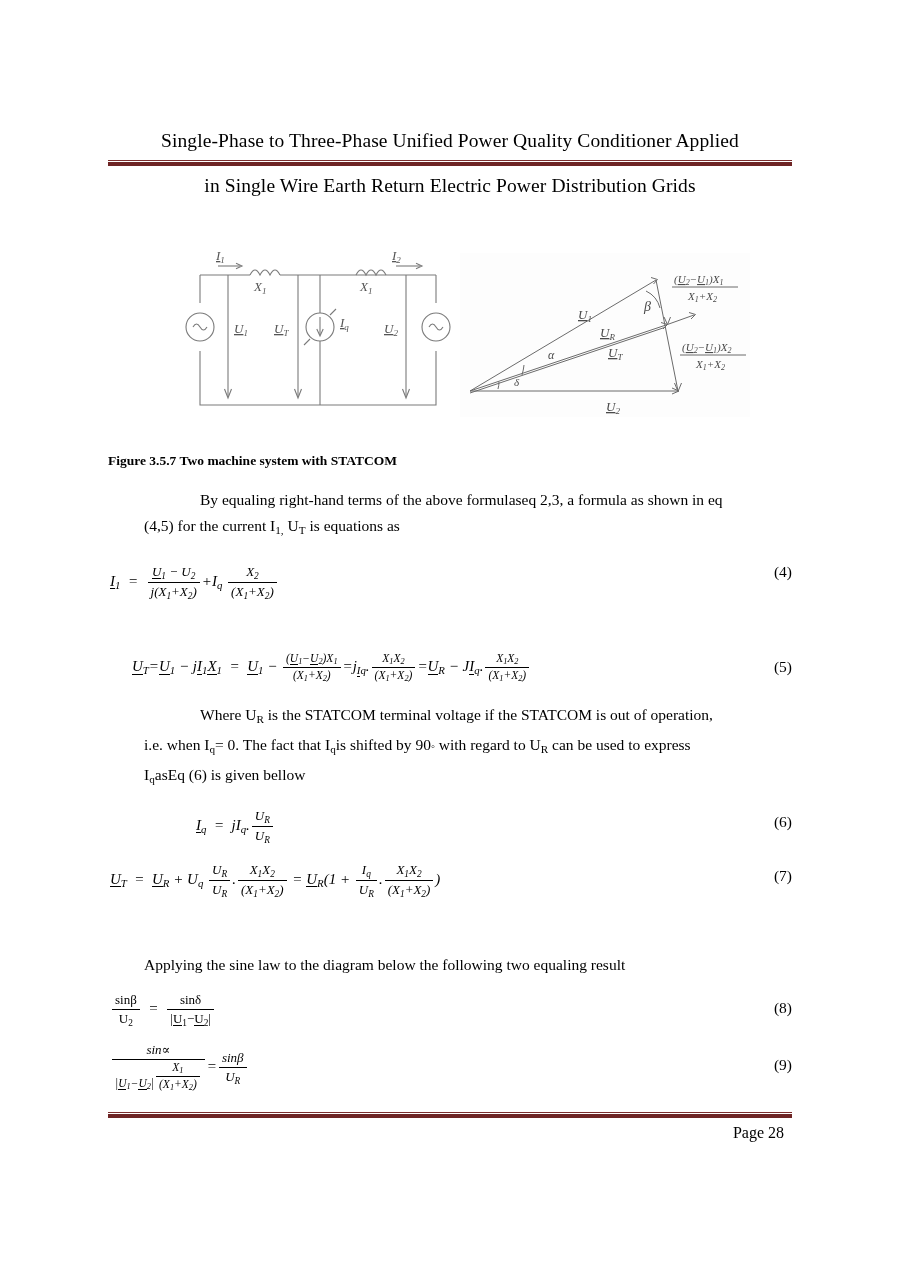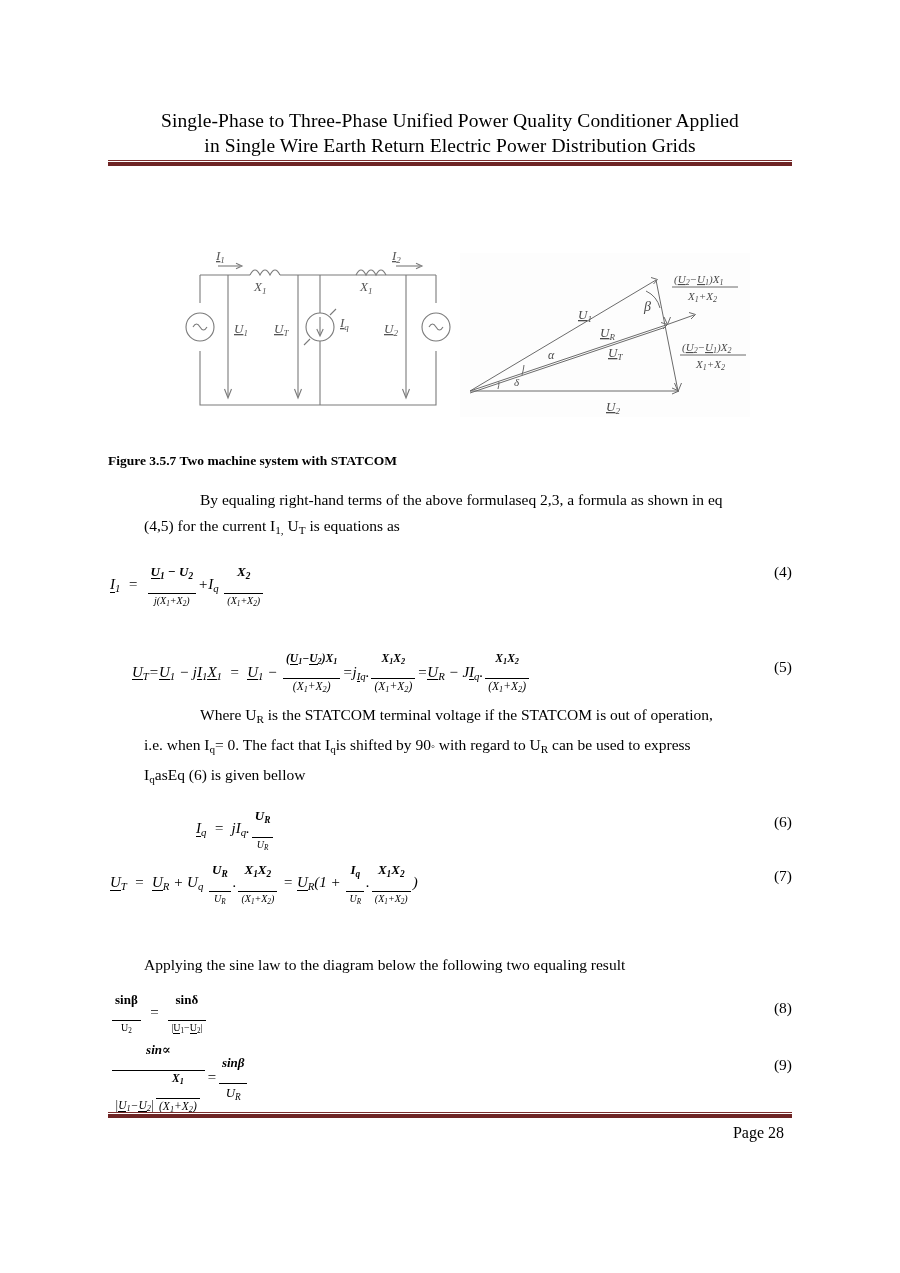--- a/index.html
+++ b/index.html
@@ -22,20 +22,21 @@
     position: absolute;
     left: 108px;
     top: 108px;
     width: 684px;
     text-align: center;
   }
   .header-title {
     font-size: 19.5px;
     line-height: 25px;
     letter-spacing: 0.1px;
+    margin-top: 20px;
   }
   .rule-double {
     position: absolute;
     left: 108px;
     width: 684px;
     height: 7px;
   }
   .rule-double .thin {
     height: 1px;
     background: #7b2e2e;
@@ -105,29 +106,28 @@
     white-space: nowrap;
   }
   .frac {
     display: inline-block;
     vertical-align: middle;
     text-align: center;
     margin: 0 2px;
   }
   .frac .num {
     display: block;
-    padding: 0 3px 12px 3px;
+    padding: 0 3px 1px 3px;
     border-bottom: 1px solid #000;
     font-size: 13px;
-    font-weight: bold;
   }
   .frac .den {
     display: block;
     padding: 1px 3px 0 3px;
-    font-size: 10px;
+    font-size: 13px;
   }
   .frac.sm .num, .frac.sm .den { font-size: 11.5px; }
   sub { font-size: 0.72em; vertical-align: -0.28em; }
   .ul { border-bottom: 1px solid #000; display: inline-block; line-height: 0.95em; }
   .footer-page {
     position: absolute;
     right: 116px;
     top: 1124px;
     font-size: 16px;
   }

